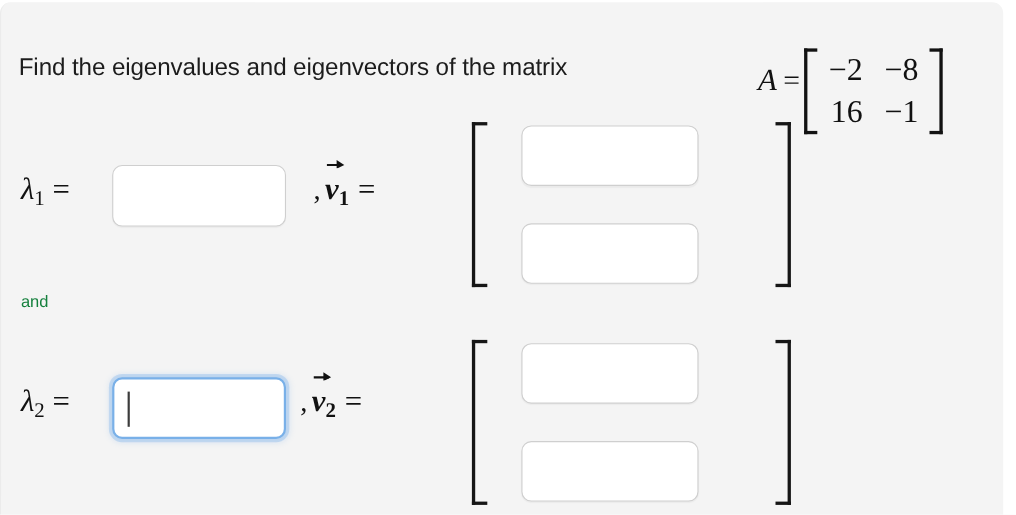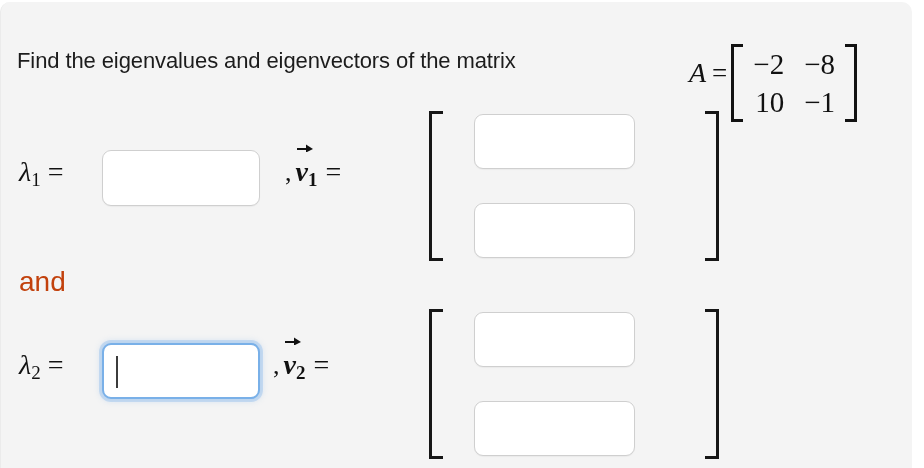--- a/index.html
+++ b/index.html
@@ -204,42 +204,42 @@
     height: 55px;
   }
   .vec-entry.top    { top: 3px; }
   .vec-entry.bottom { top: 92px; }
 
   
   #and-text {
     position: absolute;
     left: 18px;
     top: 264px;
-    font-size: 28px;
-    color: #c2410c;
+    font-size: 15px;
+    color: #15803d;
   }
 </style>
 </head>
 <body>
 
 <div id="problem-card">
 
   <div id="prompt-row">
     <span class="prompt-text">Find the eigenvalues and eigenvectors of the matrix</span>
 
     <span id="matrix-eq">
       <span id="matrix-A" class="math-serif">A</span><span id="matrix-eqsign" class="math-serif">=</span><span class="sqbracket left" style="height:78px;"></span><span id="matrix-grid">
         <table>
           <tbody>
               <tr>
             <td>−2</td>
             <td>−8</td>
           </tr>
           <tr>
-            <td>10</td>
+            <td>16</td>
             <td>−1</td>
           </tr>
         </tbody>
           </table>
       </span><span class="sqbracket right" style="height:78px;"></span>
     </span>
   </div>
 
   <div class="eigen-row" id="row-1">
 

